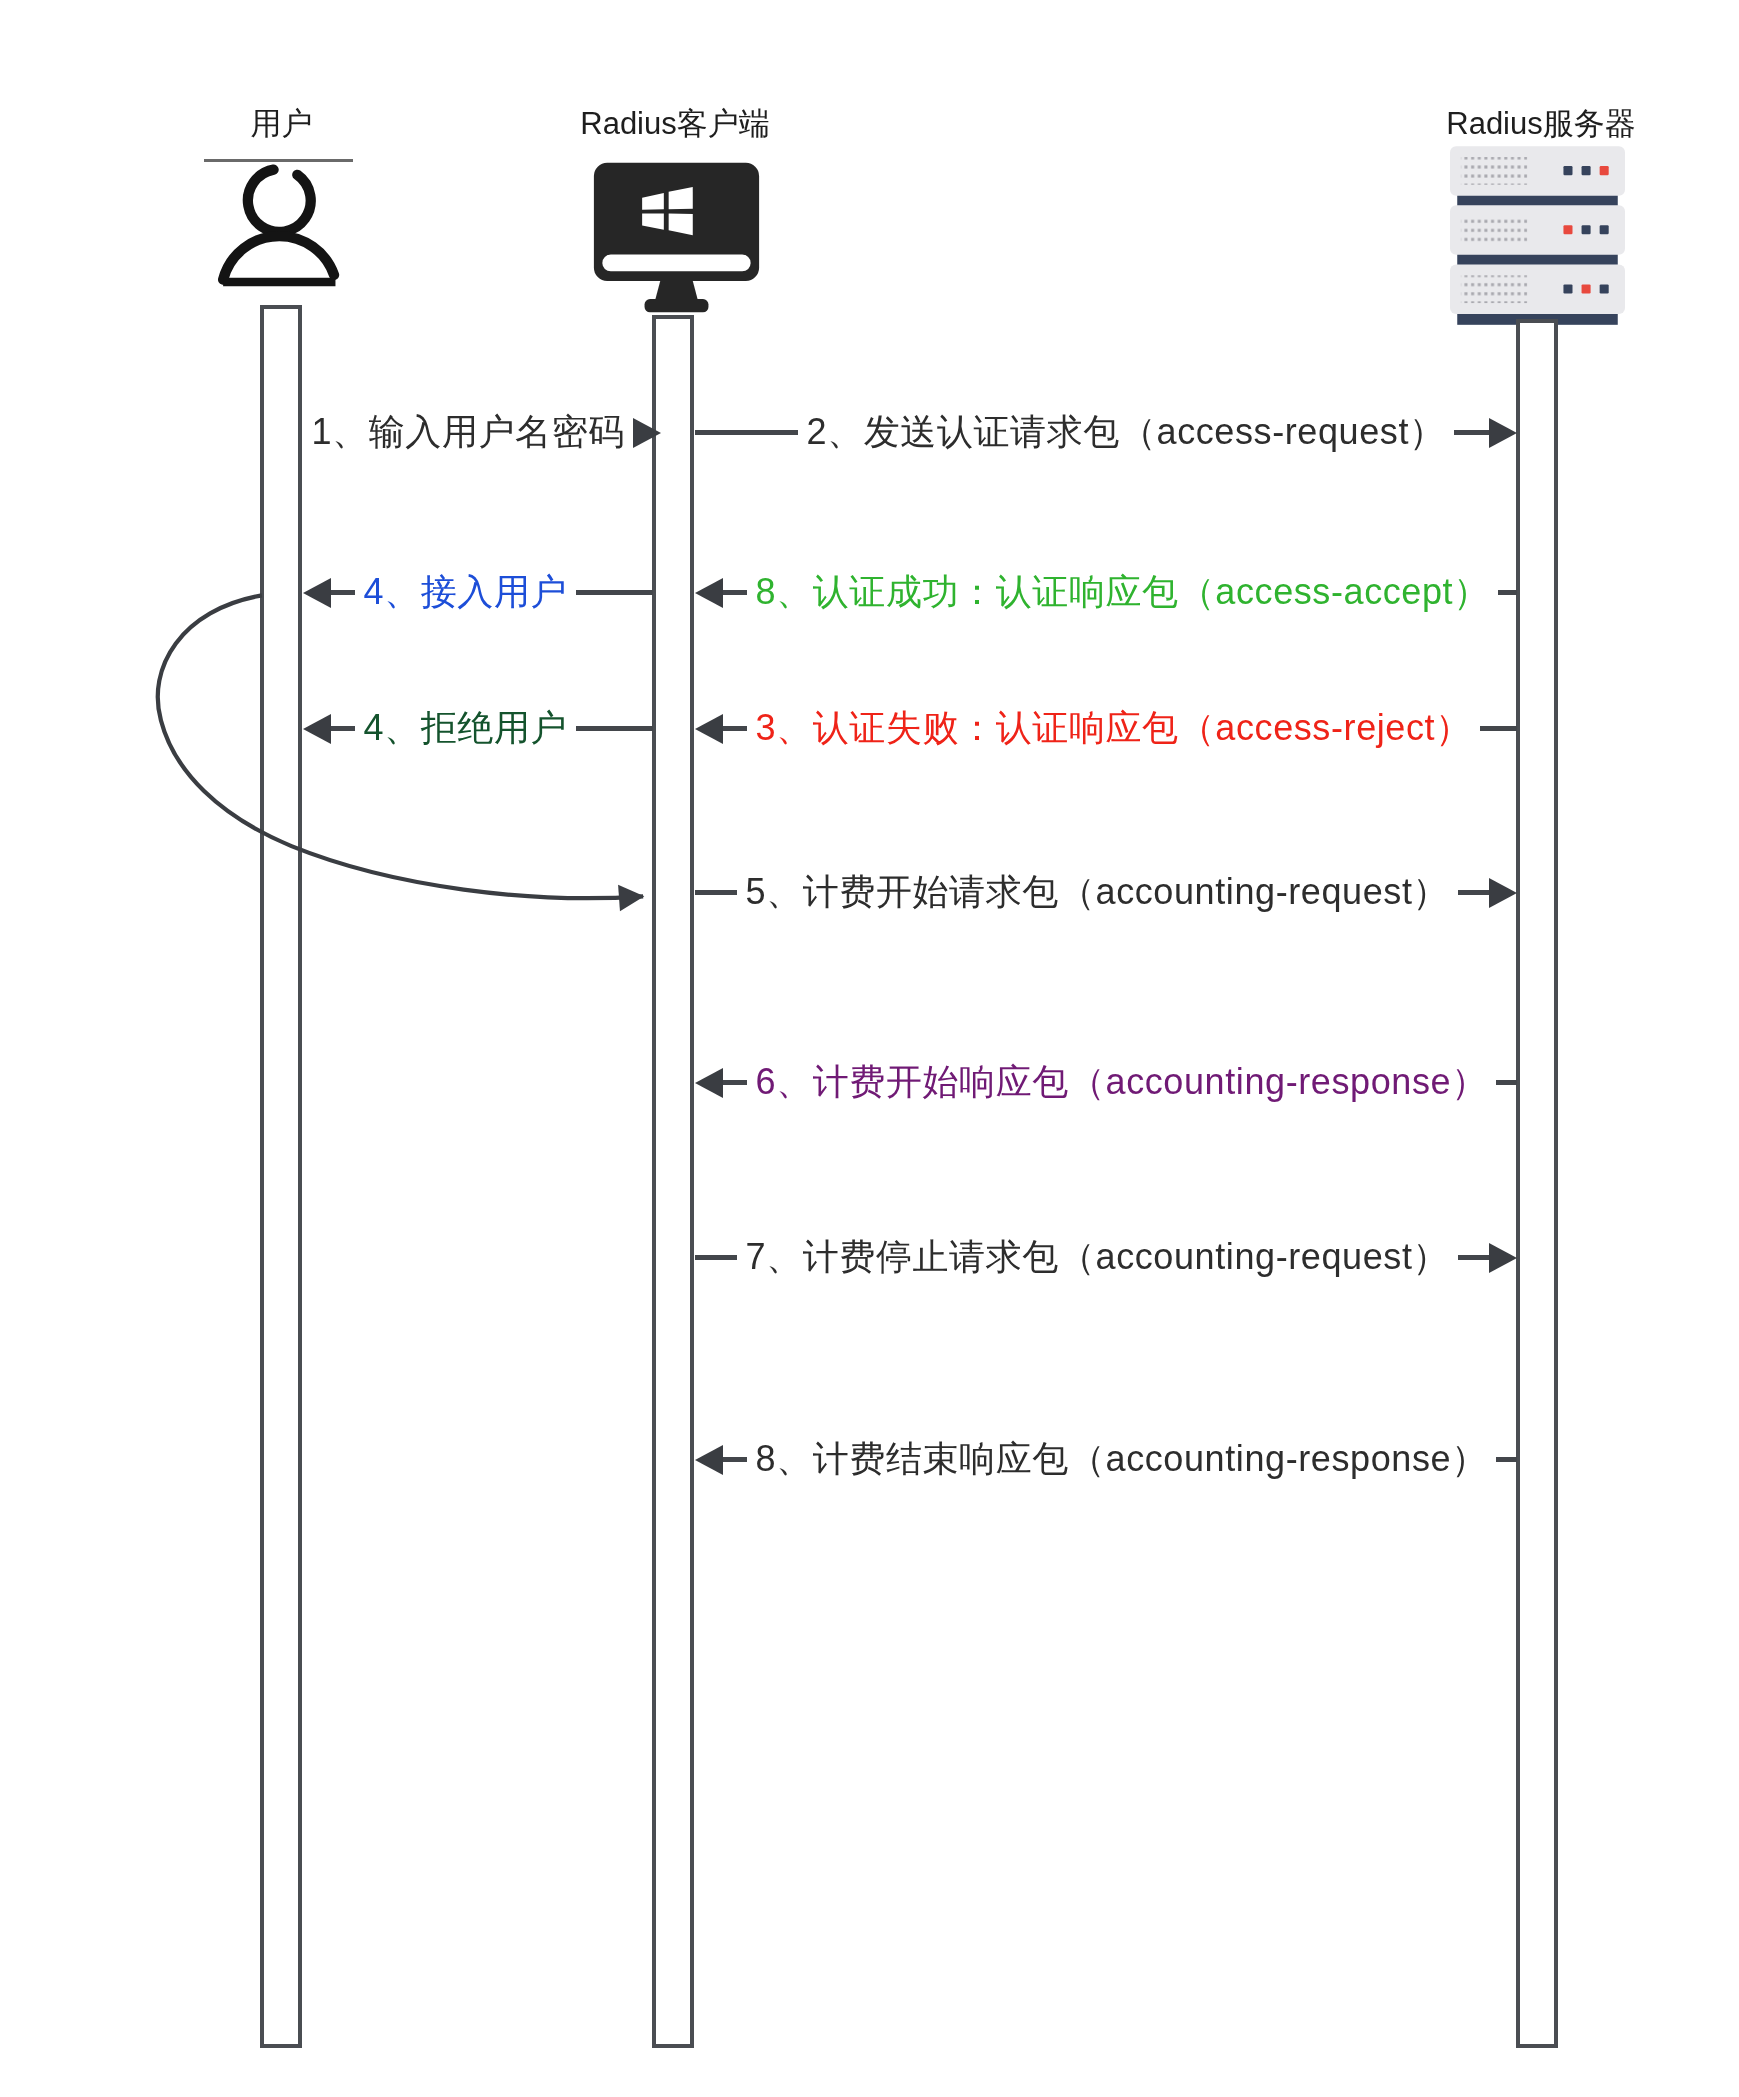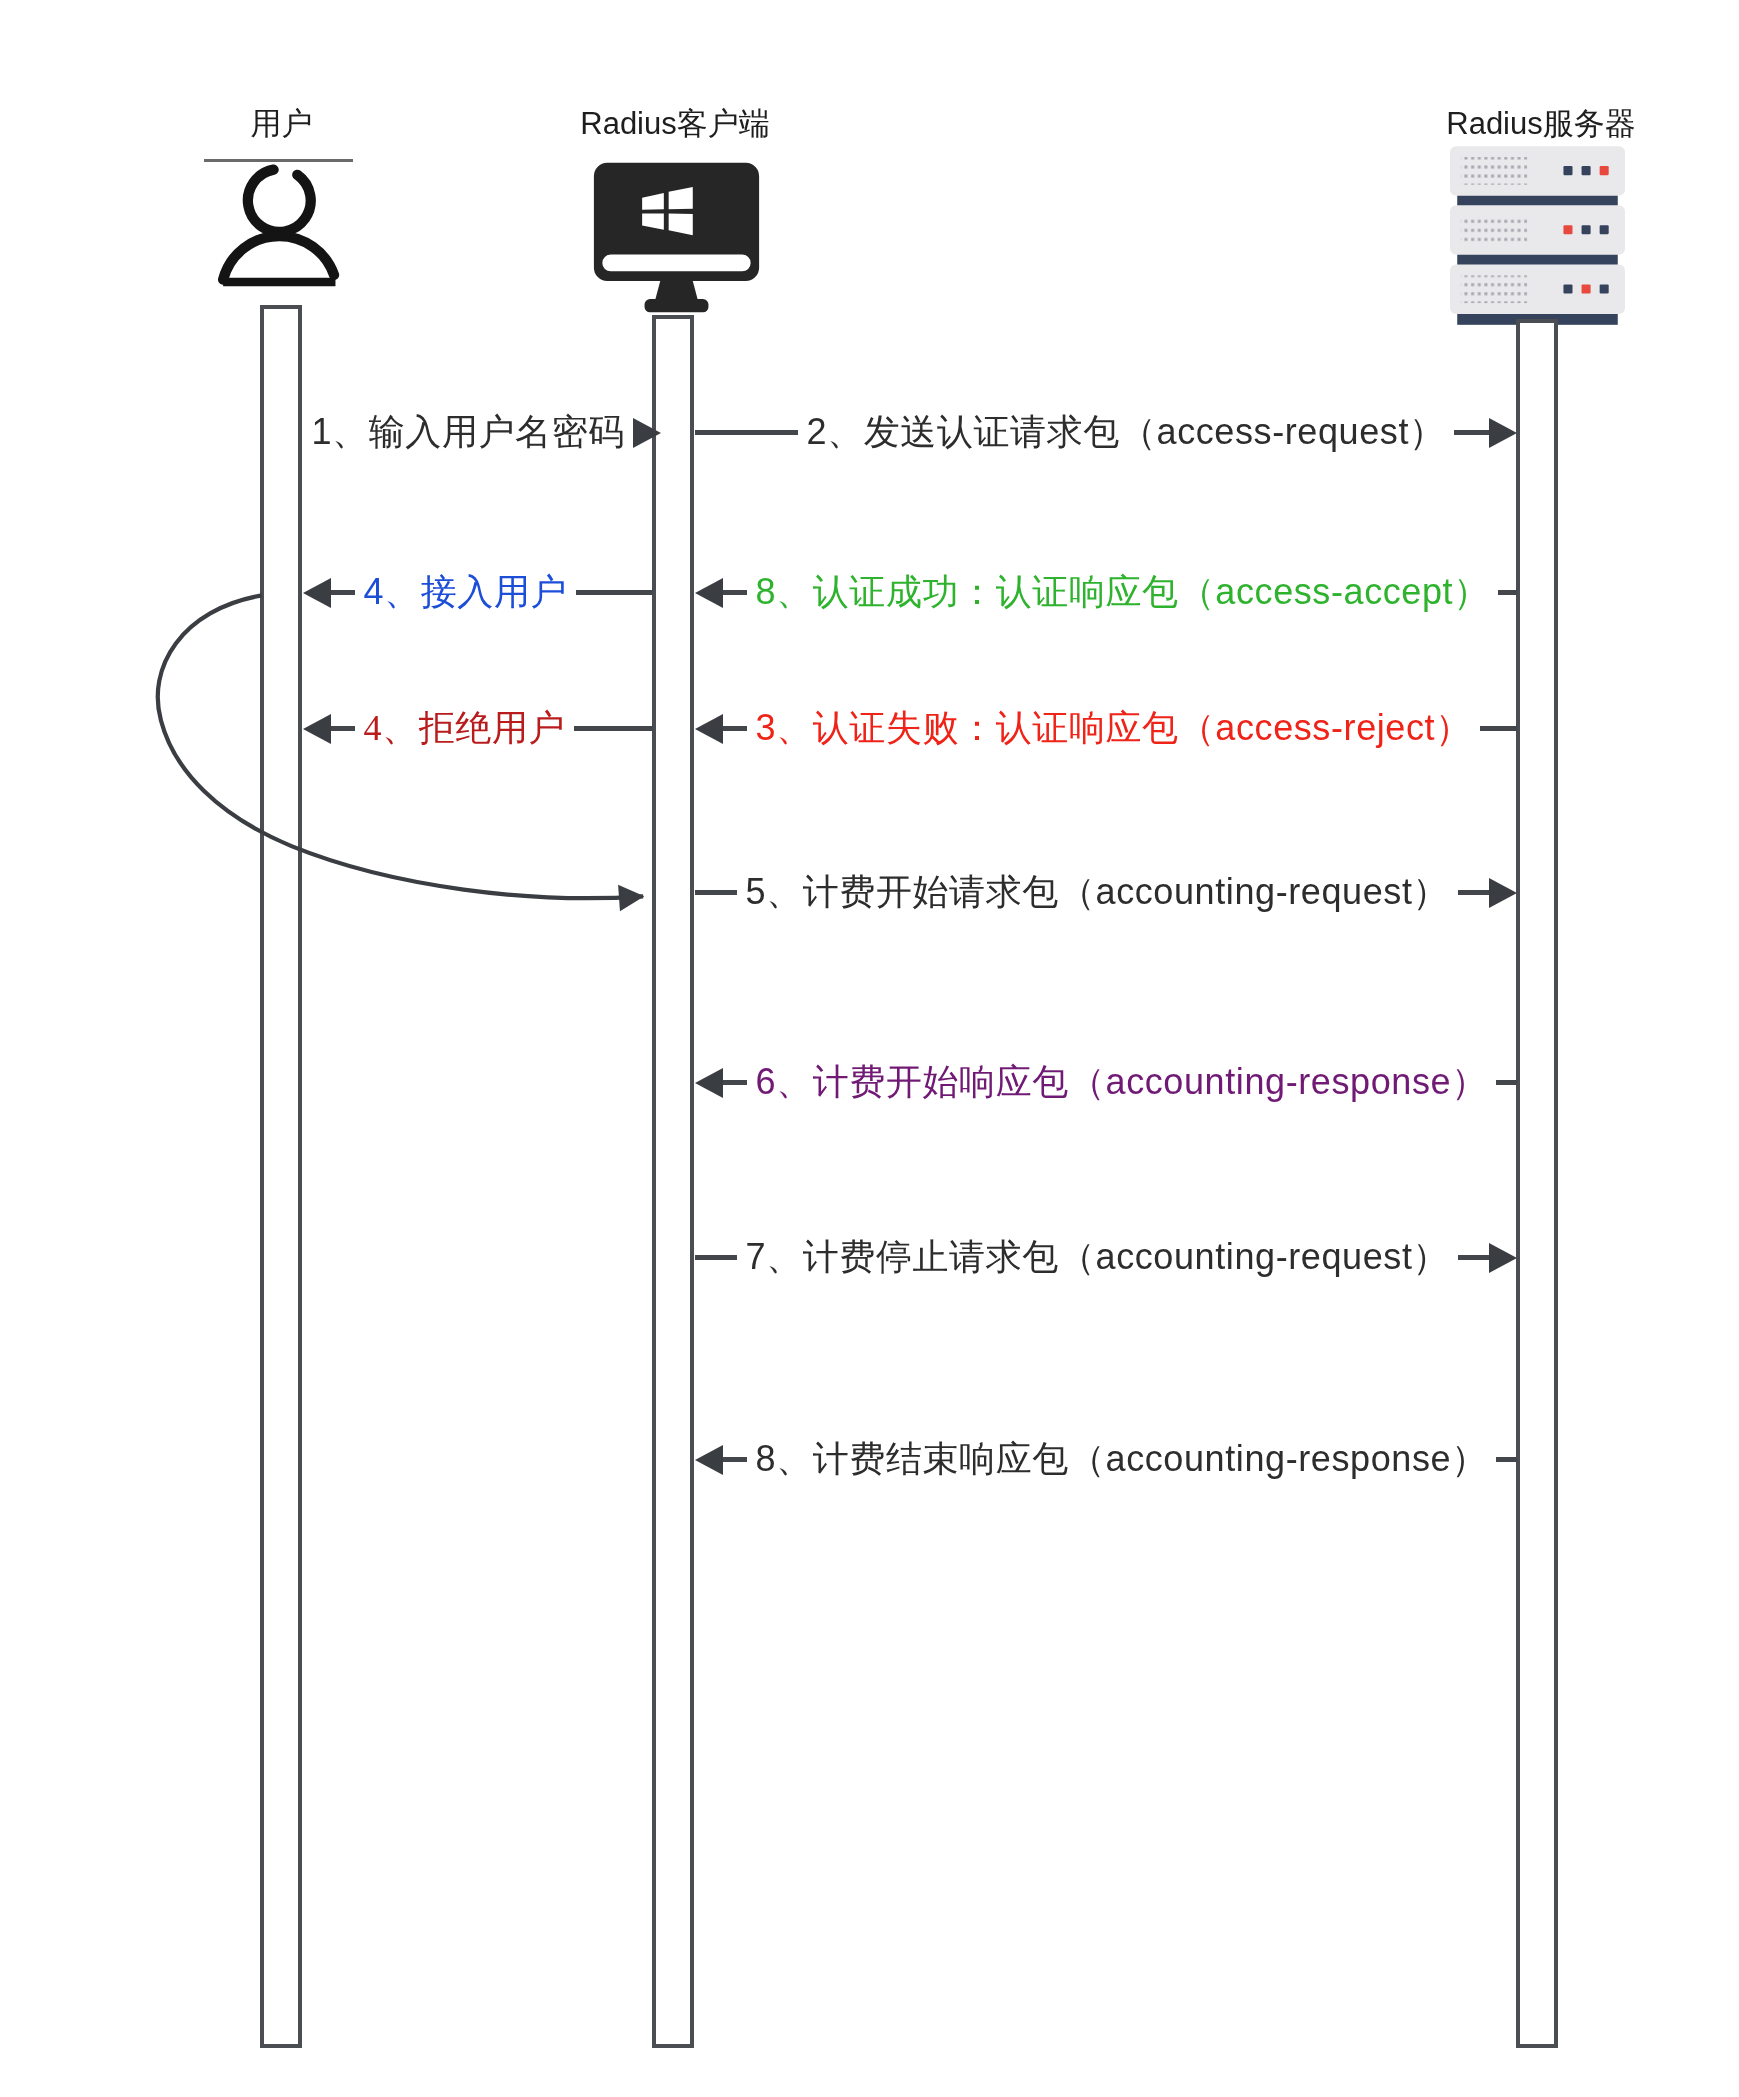--- a/index.html
+++ b/index.html
@@ -112,21 +112,21 @@
   <div class="msg" style="left:695px;top:571px;width:822px;">
     <div class="arr arr-l"></div>
     <div class="ln s40"></div>
     <div class="lbl" style="color: rgb(47, 179, 47);">8、认证成功：认证响应包（access-accept）</div>
     <div class="ln grow"></div>
   </div>
 
   <div class="msg" style="left:303px;top:707px;width:350px;">
     <div class="arr arr-l"></div>
     <div class="ln s40"></div>
-    <div class="lbl" style="color: #b91c1c; font-family: Liberation Serif, serif;">4、拒绝用户</div>
+    <div class="lbl" style="color: #14532d;">4、拒绝用户</div>
     <div class="ln grow"></div>
   </div>
 
   <div class="msg" style="left:695px;top:707px;width:822px;align-items:center;">
     <div class="arr arr-l"></div>
     <div class="ln s40"></div>
     <div class="lbl" style="color: rgb(239, 35, 24);">3、认证失败：认证响应包（access-reject）</div>
     <div class="ln grow"></div>
   </div>
 

